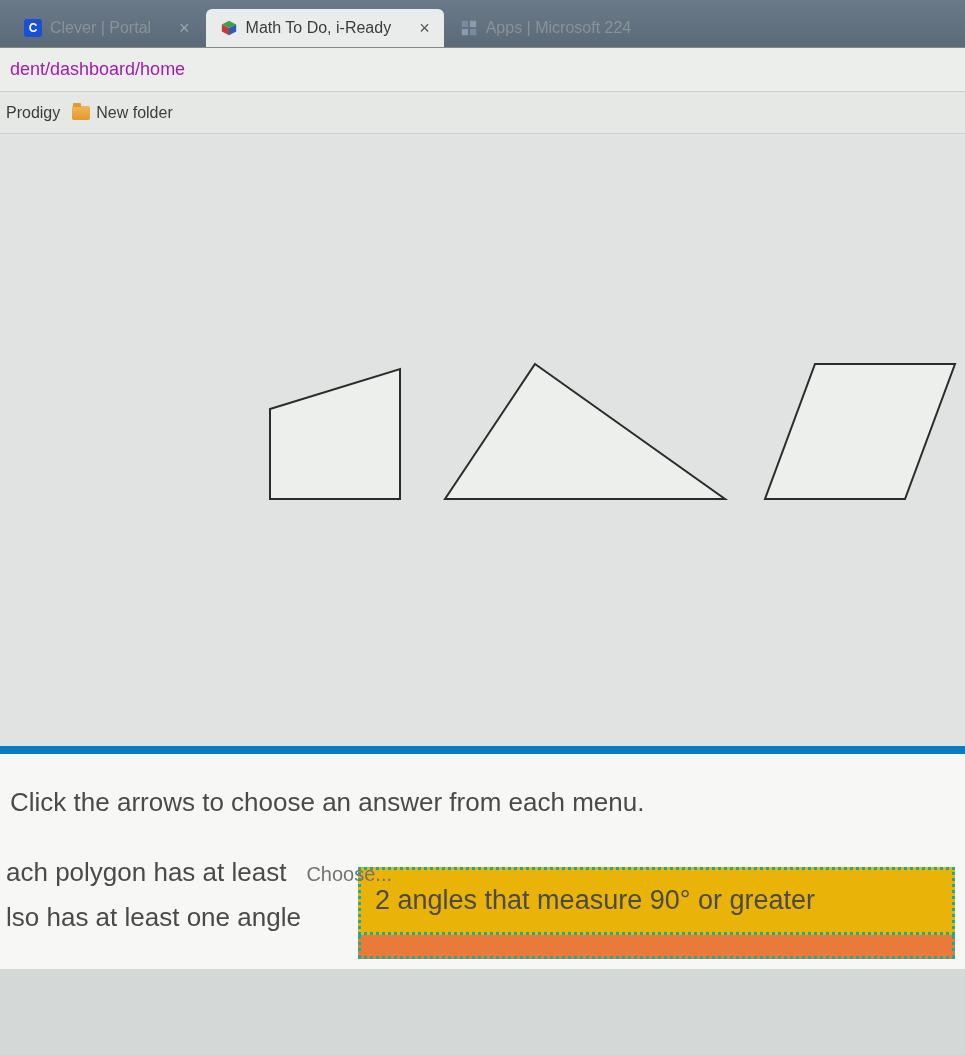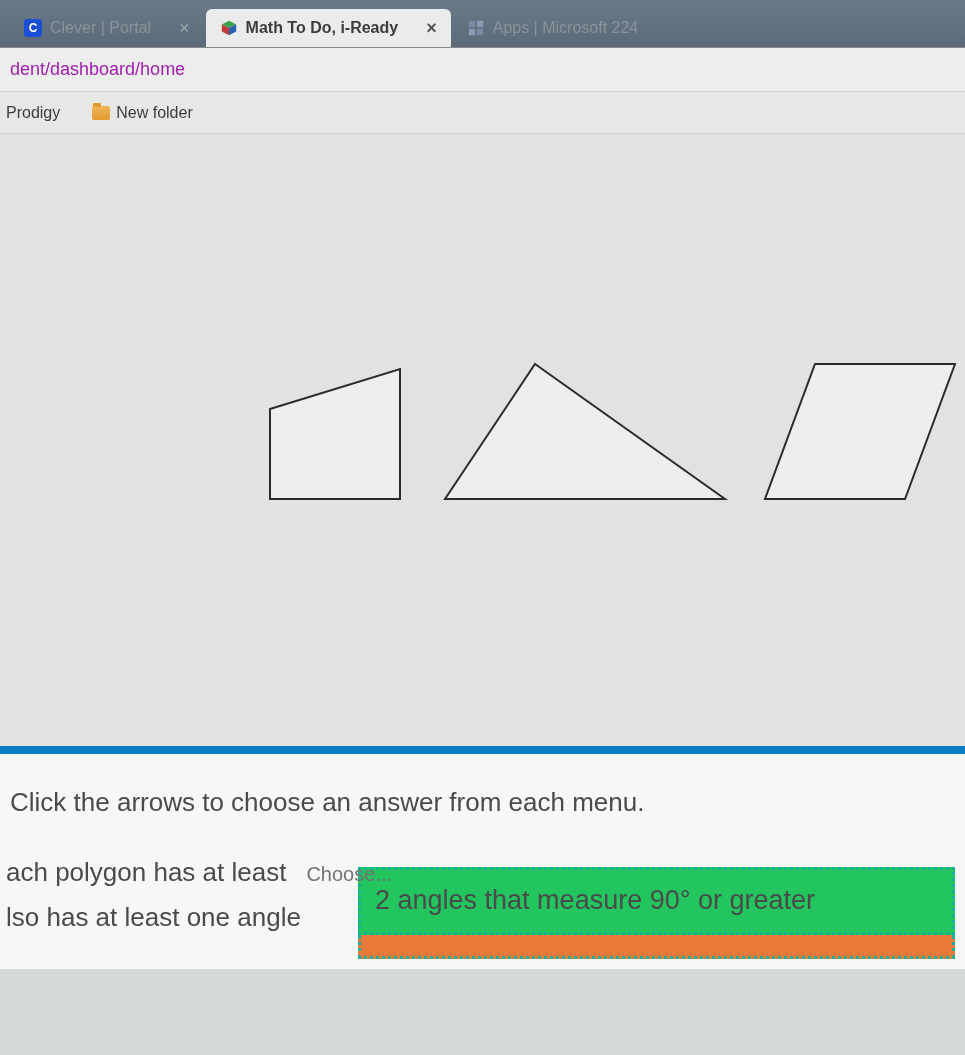--- a/index.html
+++ b/index.html
@@ -32,21 +32,21 @@
     height: 38px;
     margin-right: 2px;
     color: #8a929a;
     background: transparent;
     position: relative;
     min-width: 0;
   }
   .tab.active {
     background: #e9eceb;
     color: #3c3c3c;
-    font-weight: 700;
+    font-weight: 400;
     justify-content: flex-end;
   }
   .tab .fav { width: 18px; height: 18px; flex: 0 0 18px; display:flex;align-items:center;justify-content:center;}
   .tab .title { white-space: nowrap; overflow: hidden; text-overflow: ellipsis; flex:1; }
   .tab .close { font-size: 18px; color:#555; margin-left:20px; flex:0 0 auto;}
   .tab:not(.active) .close { color:#9aa; }
 
   
   .address-bar {
     background: #eceeec;
@@ -58,21 +58,21 @@
     color: #a21caf;
     border-bottom: 1px solid #cfcfcf;
   }
 
   
   .bookmarks-bar {
     background: #e6e8e6;
     height: 42px;
     display: flex;
     align-items: center;
-    gap: 32px;
+    gap: 12px;
     padding: 0 6px;
     font-size: 16px;
     color: #3c3c3c;
     border-bottom: 1px solid #cfcfcf;
   }
   .bm-item { display:flex; align-items:center; gap:6px; }
   .folder-icon {
     width: 18px; height: 14px;
     background: linear-gradient(#f0b65a,#e29a2a);
     border-radius: 2px;
@@ -112,21 +112,21 @@
   }
   .qa-instr { margin-bottom: 30px; padding-left:4px;}
   .qa-row { display:flex; align-items:baseline; flex-wrap:wrap; gap:12px; margin-bottom:6px;margin-top:23px;}
   .choose-box {
     font-size: 20px;
     color: #737373;
     padding: 2px 8px;
   }
   .dropdown-panel {
     border: 3px dotted #15b09a;
-    background: #22c55e;
+    background: #eab308;
     padding: 8px 14px 8px 14px;
     margin-left: 352px;
     font-size: 27px;
     color: #4a4a4a;
     line-height: 1.55;
     margin-top: -4px;
   }
   .dropdown-panel .opt { padding: 2px 0; }
   .bottom-strip {
     margin-left: 352px;

